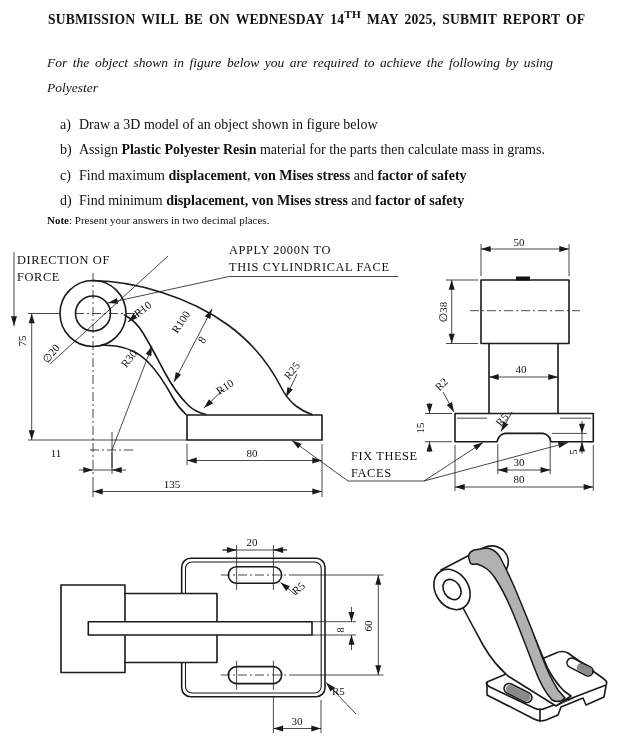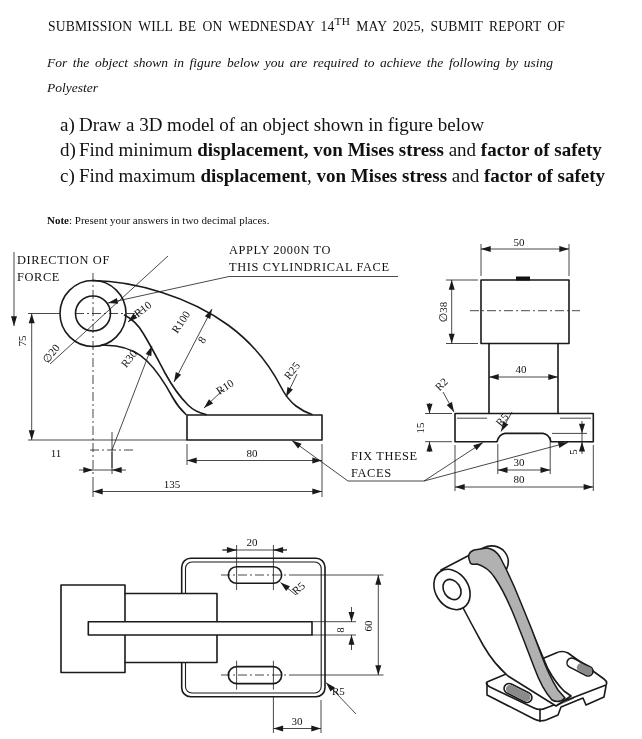--- a/index.html
+++ b/index.html
@@ -1,22 +1,22 @@
 <!DOCTYPE html>
 <html><head>
 <meta charset="utf-8">
 <style>
   html,body{margin:0;padding:0;}
   body{width:642px;height:739px;background:#ffffff;position:relative;overflow:hidden;
        font-family:"Liberation Serif","DejaVu Serif",serif;color:#111;}
-  .doc-header{position:absolute;left:48px;top:6px;width:578px;font-weight:normal;
-              font-size:13.6px;line-height:30px;letter-spacing:.2px;word-spacing:2.5px;}
+  .doc-header{position:absolute;left:48px;top:6px;width:578px;font-weight:bold;
+              font-size:13.6px;line-height:16px;letter-spacing:.2px;word-spacing:2.5px;}
   .intro{position:absolute;left:47px;top:50px;width:580px;font-size:13.5px;
          line-height:25px;word-spacing:2.2px;font-style:italic;}
-  .tasks{position:absolute;left:60px;top:112px;width:560px;font-size:19px;line-height:25.3px;}
+  .tasks{position:absolute;left:60px;top:112px;width:560px;font-size:14px;line-height:25.3px;}
   .task-label{display:inline-block;width:19px;}
   .note-line{position:absolute;left:47px;top:214px;width:560px;font-size:11px;}
   b,.b{font-weight:bold;}
   #drawing{position:absolute;left:0;top:0;}
   .ol{fill:none;stroke:#1a1a1a;stroke-width:1.6;stroke-linejoin:round;stroke-linecap:round;}
   .fw{fill:#ffffff;stroke:#1a1a1a;stroke-width:1.6;stroke-linejoin:round;}
   .tl{fill:none;stroke:#1a1a1a;stroke-width:0.8;}
   .cl{fill:none;stroke:#1a1a1a;stroke-width:0.8;stroke-dasharray:9 3 2 3;}
   .dt{font-family:"Liberation Serif",serif;font-size:11px;fill:#111;}
   .ct{font-family:"Liberation Serif",serif;font-size:12.4px;fill:#111;letter-spacing:.6px;}
@@ -30,22 +30,23 @@
   <span><span>SUBMISSION WILL BE ON WEDNESDAY 14</span><sup>TH</sup><span> MAY 2025, SUBMIT REPORT OF</span></span><br>
 </div>
 
 <div class="intro">
   <span>For the object shown in figure below you are required to achieve the following by using</span><br>
   <span>Polyester</span>
 </div>
 
 <div class="tasks">
   <div><span class="task-label">a)</span><span>Draw a 3D model of an object shown in figure below</span></div>
+  <div><span class="task-label">b)</span><span>Assign </span><b>Plastic Polyester Resin</b><span> material for the parts then calculate mass in grams.</span></div>
+  <div><span class="task-label">c)</span><span>Find maximum </span><b>displacement</b><span>, </span><b>von Mises stress</b><span> and </span><b>factor of safety</b></div>
   <div><span class="task-label">d)</span><span>Find minimum </span><b>displacement, von Mises stress</b><span> and </span><b>factor of safety</b></div>
-  <div><span class="task-label">c)</span><span>Find maximum </span><b>displacement</b><span>, </span><b>von Mises stress</b><span> and </span><b>factor of safety</b></div>
 </div>
 
 <div class="note-line">
   <b>Note</b><span>: Present your answers in two decimal places.</span>
 </div>
 
 <svg id="drawing" width="642" height="739" viewBox="0 0 642 739">
   <defs>
     <marker id="aE" markerWidth="11" markerHeight="8" refX="10.2" refY="4" orient="auto" markerUnits="userSpaceOnUse">
       <path d="M0.5,1 L10.2,4 L0.5,7 Z" fill="#1a1a1a"></path>

